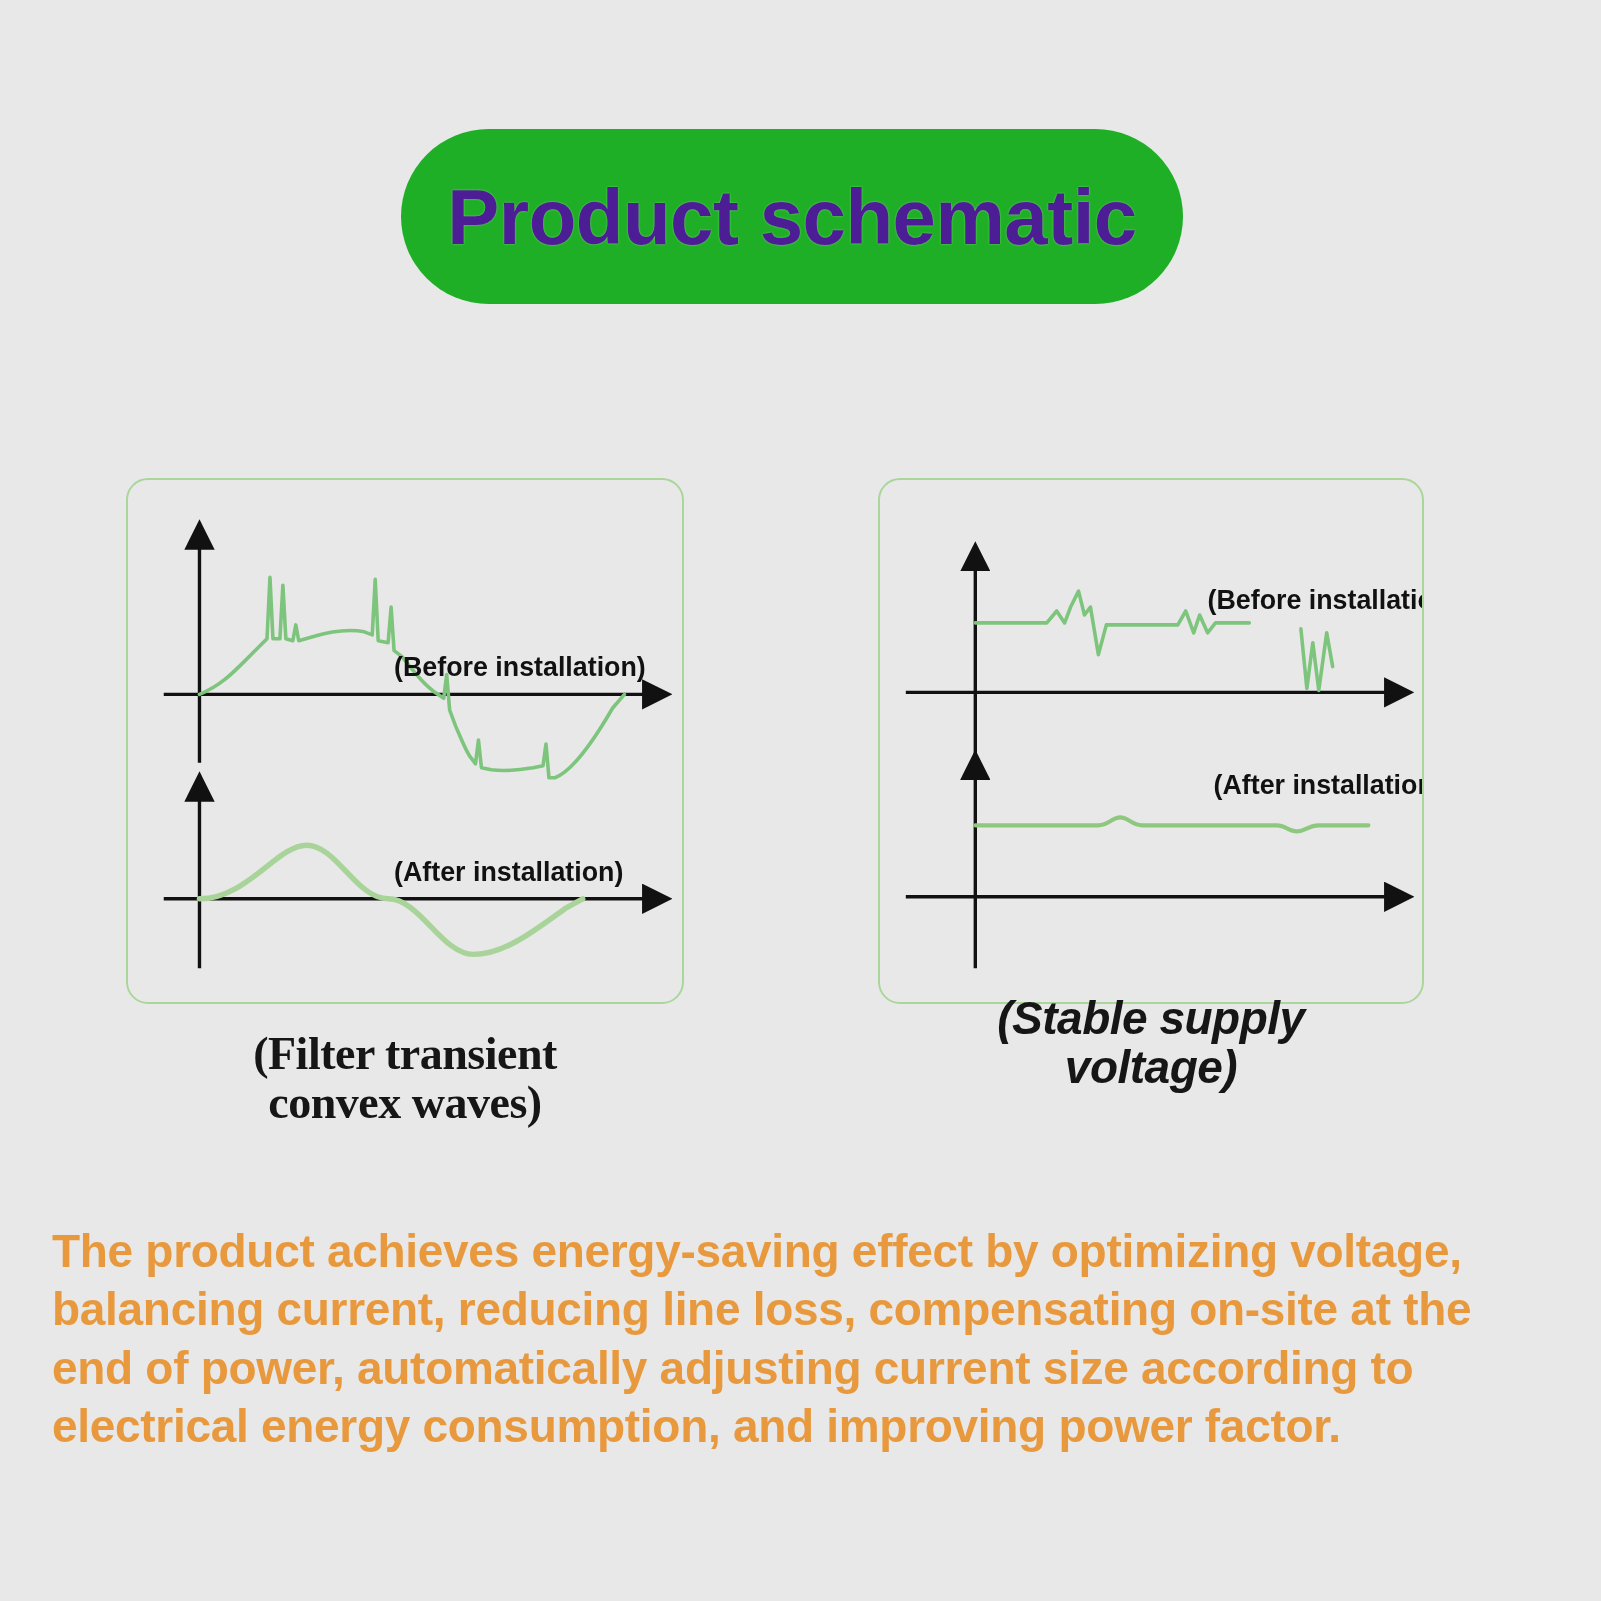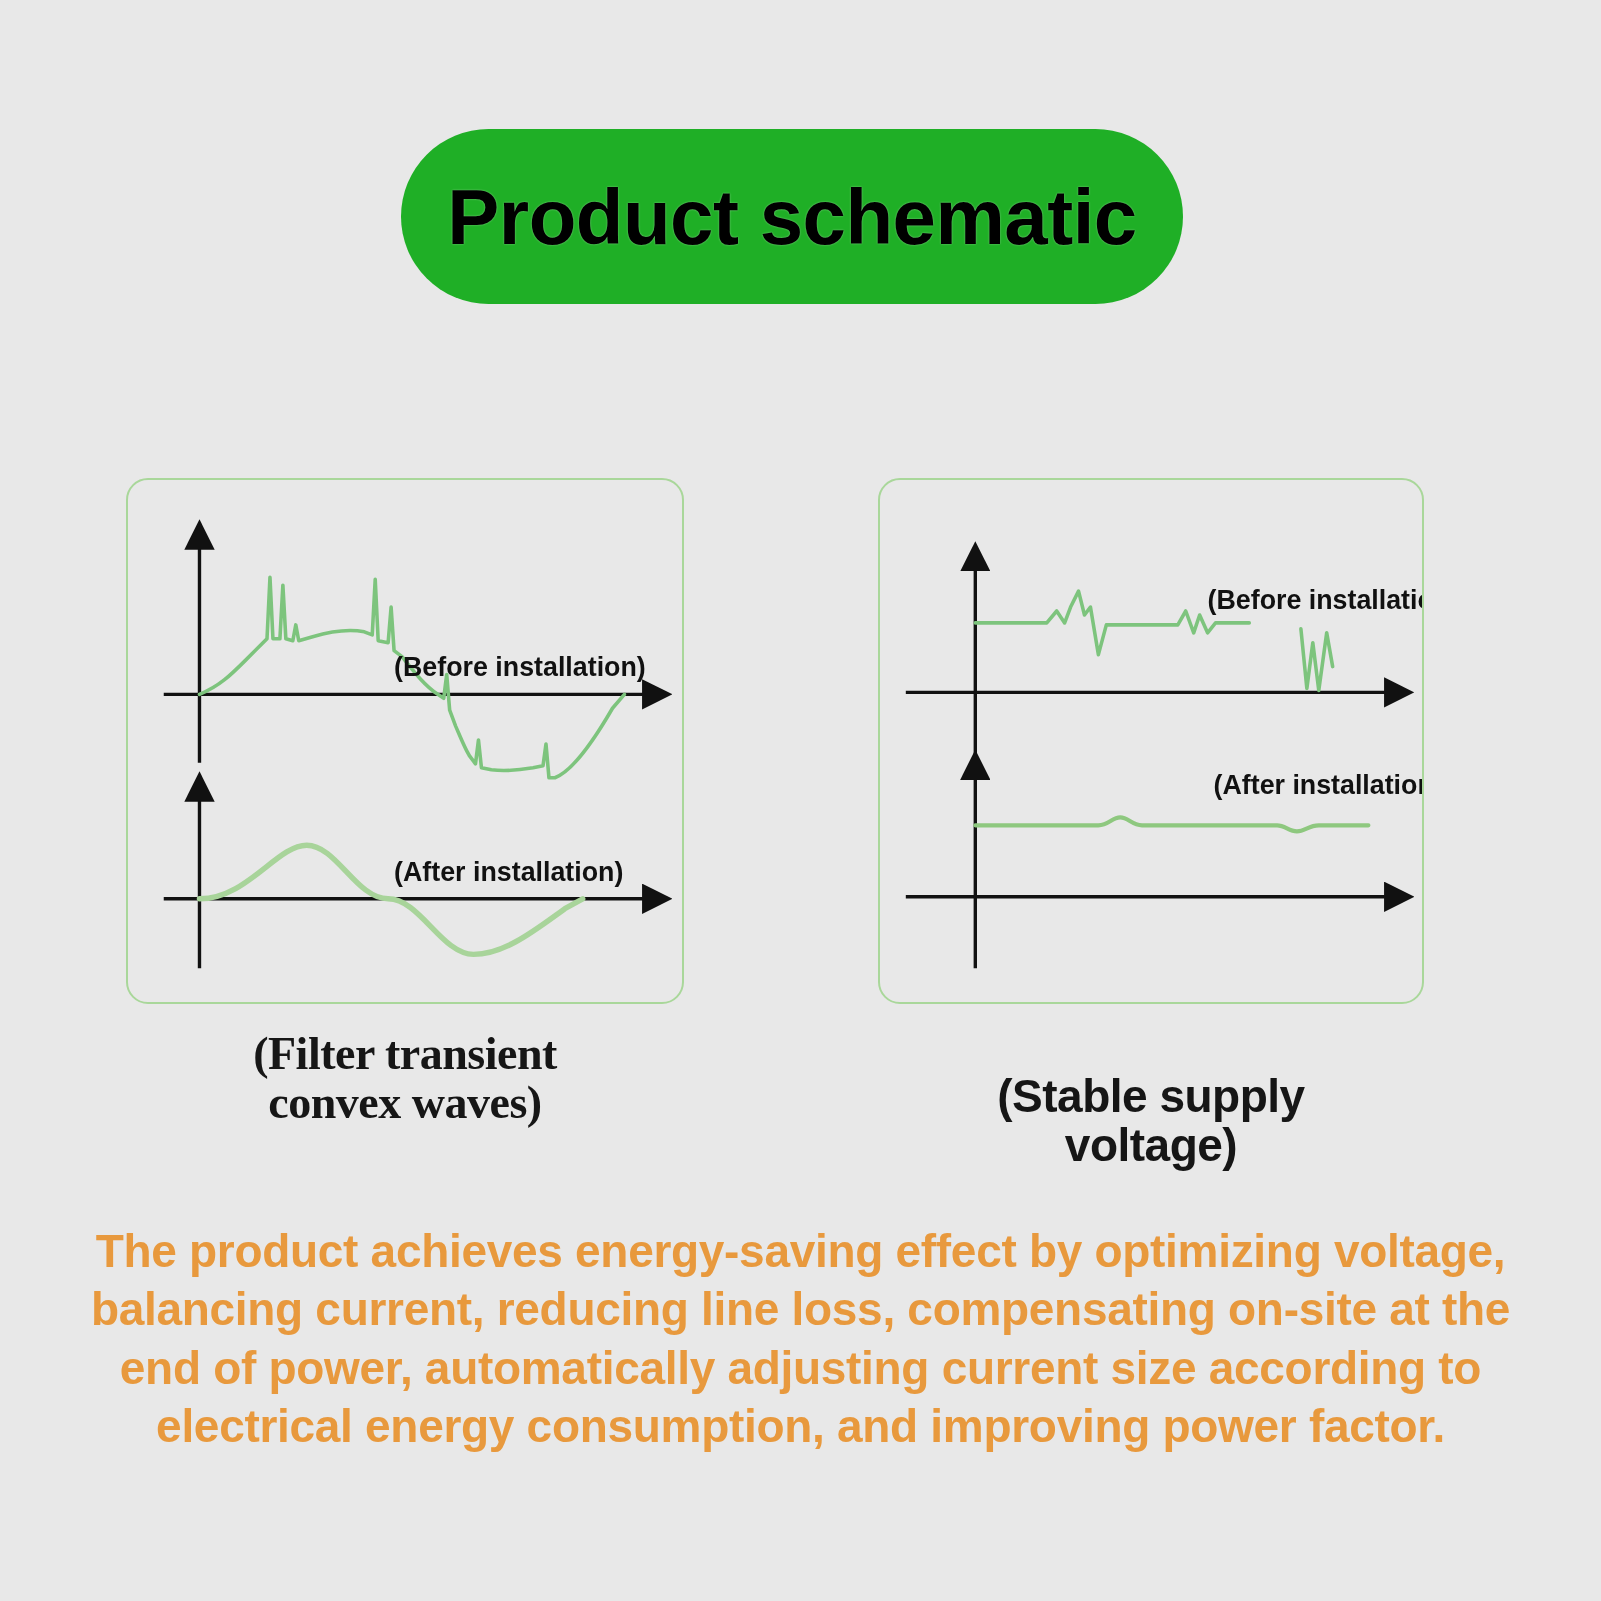--- a/index.html
+++ b/index.html
@@ -14,21 +14,21 @@
   
   #title-banner{
     position:absolute;
     left:401px; top:129px;
     width:782px; height:175px;
     background:#1faf26;
     border-radius:90px;
     display:flex; align-items:center; justify-content:center;
   }
   #title-text{
-    color:#000000;
+    color:#4c1d95;
     font-size:78px;
     font-weight:bold;
     letter-spacing:-0.5px;
     line-height:1;
     text-shadow:0 0 2px rgba(255,255,255,.45);
     white-space:nowrap;
   }
 
   
   .panel{
@@ -47,31 +47,31 @@
     position:absolute;
     color:#161616;
     font-size:46px;
     font-weight:bold;
     line-height:1.06;
     letter-spacing:-0.5px;
     text-align:center;
     white-space:pre-line;
   }
   #caption-left { left:126px; top:1030px; width:558px;font-family:Liberation Serif, serif; }
-  #caption-right{ left:878px; top:1072px; width:546px; }
+  #caption-right{ left:878px; top:994px; width:546px;font-style:italic; }
 
   
   #description{
     position:absolute;
     left:52px; top:1222px; width:1497px;
     color:#e8993d;
     font-size:46px;
     font-weight:bold;
     line-height:1.27;
-    text-align:center;
+    text-align:left;
     letter-spacing:-0.3px;
   }
 </style>
 </head>
 <body>
 
 <div id="title-banner">
   <div id="title-text">Product schematic</div>
 </div>
 

